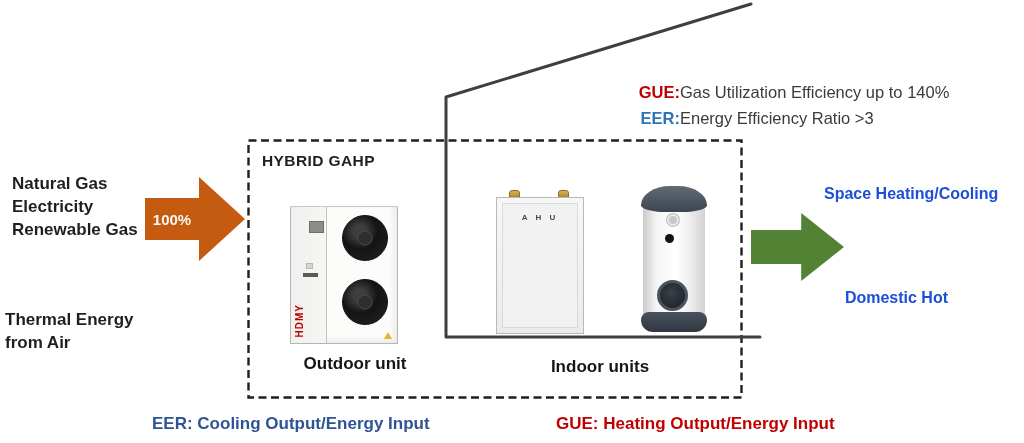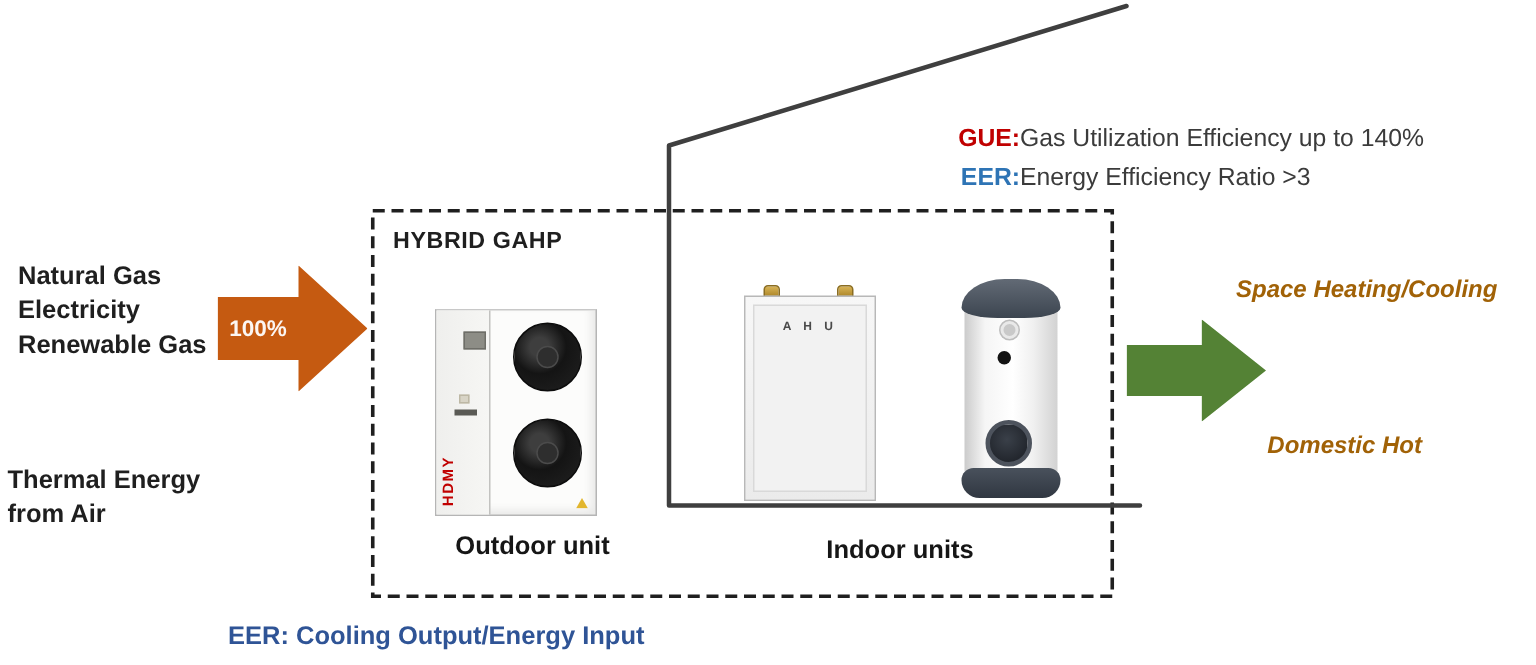--- a/index.html
+++ b/index.html
@@ -47,21 +47,21 @@
     font-weight: bold; font-size: 17px; color: #161616;
     text-align: center; white-space: nowrap;
   }
 
   
   .metrics { line-height: 26px; font-size: 16.5px; white-space: nowrap; }
   .metrics .mlabel { font-weight: bold; display: inline-block; min-width: 55px; text-align: right; }
   .metrics .mtext { color: #3b3b3b; }
 
   
-  .out-label { font-weight: bold; font-size: 16px; color: #a16207; white-space: nowrap; font-style: italic; }
+  .out-label { font-weight: bold; font-size: 16px; color: #1d4ed8; white-space: nowrap; }
   .dhw { text-align: right; line-height: 22px; width: 128px; }
 
   
   .footnote { font-weight: bold; font-size: 17px; white-space: nowrap; }
 
   
   .outdoor { left: 290px; top: 206px; width: 108px; height: 138px; }
   .ou-body {
     position: absolute; inset: 0; background: #fcfcfb;
     border: 1px solid #b5b5b5; border-top-color: #c8c8c8;
@@ -219,14 +219,15 @@
 
   <div class="h-arrow" style="left: 751px; top: 213px; width: 93px; height: 68px; background: rgb(84, 130, 53);"></div>
 
   <div class="abs out-label" style="left:824px; top:185px;">Space Heating/Cooling</div>
 
   <div class="abs out-label dhw" style="left:820px; top:287px;">
     <div>Domestic Hot</div>
   </div>
 
   <div class="abs footnote" style="left: 152px; top: 414px; color: rgb(47, 84, 150);">EER: Cooling Output/Energy Input</div>
+  <div class="abs footnote" style="left: 556px; top: 414px; color: rgb(192, 0, 0);">GUE: Heating Output/Energy Input</div>
 
 </div>
 
 </body></html>

